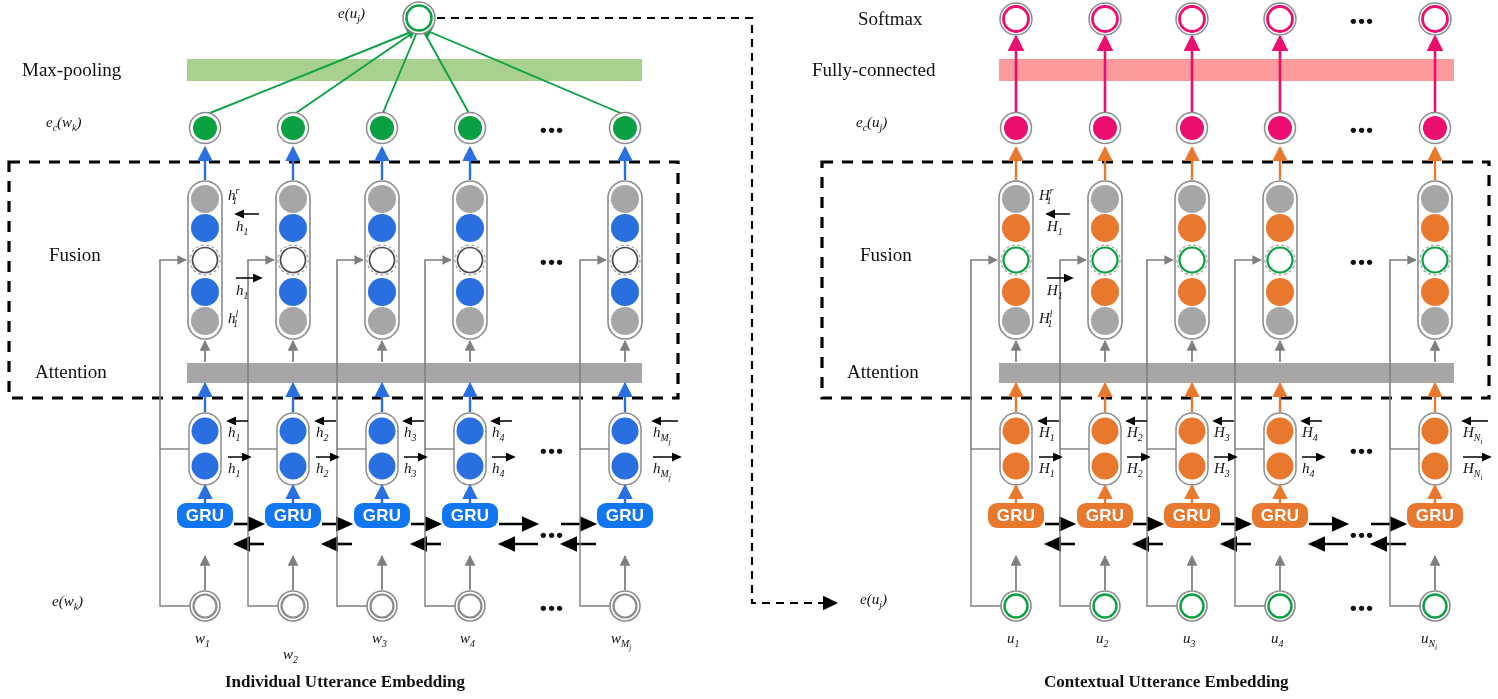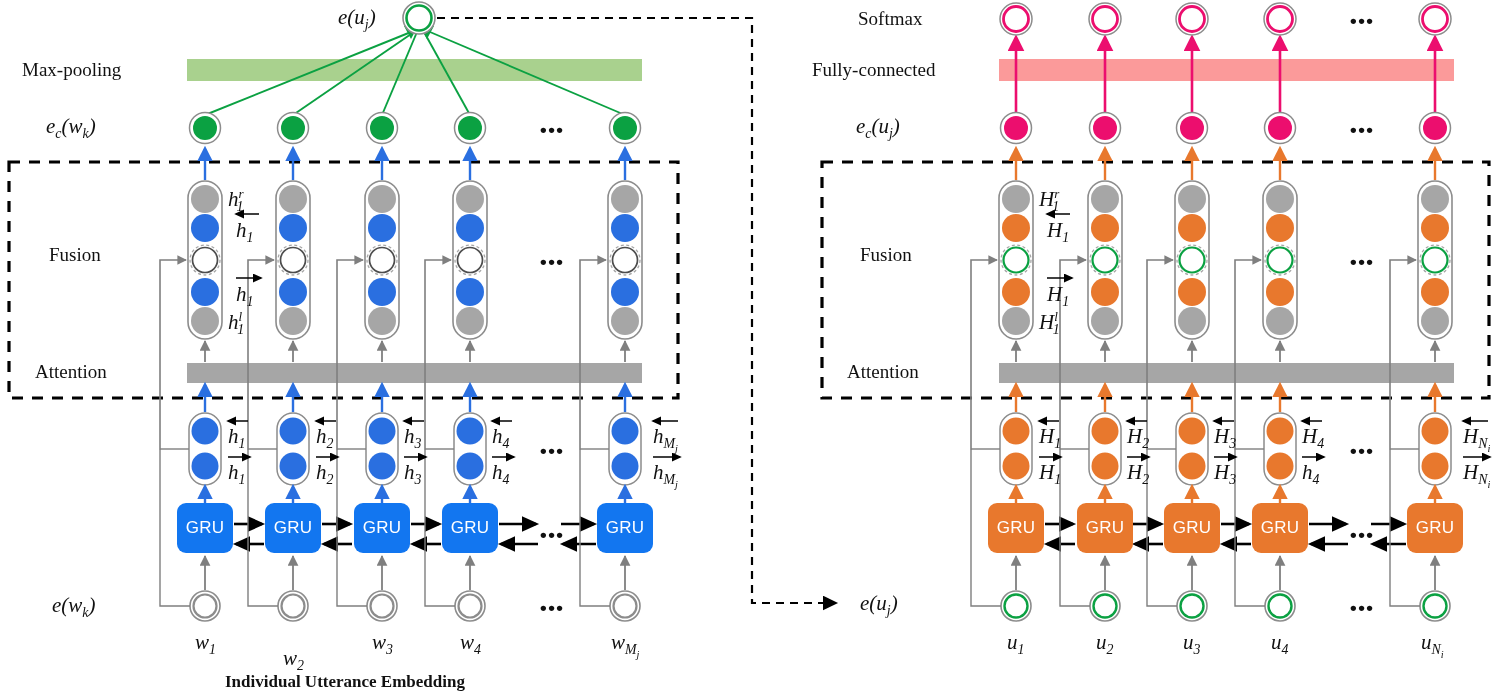--- a/index.html
+++ b/index.html
@@ -1,25 +1,25 @@
 <!DOCTYPE html>
 <html><head>
 <meta charset="utf-8">
 <style>
   html,body{margin:0;padding:0;background:#ffffff;}
   body{width:1498px;height:699px;font-family:"Liberation Serif",serif;overflow:hidden;}
   #stage{position:relative;width:1498px;height:699px;}
   svg{position:absolute;left:0;top:0;}
   .lbl{position:absolute;font-family:"Liberation Serif",serif;color:#111;white-space:nowrap;}
   .side-label{font-size:19px;}
-  .math{font-style:italic;font-size:21px;}
+  .math{font-style:italic;font-size:15px;}
   .caption{font-weight:bold;font-size:17px;font-family:"Liberation Serif",serif;}
   .dots{position:absolute;font-weight:bold;font-size:19px;letter-spacing:1.5px;color:#111;font-family:"Liberation Sans",sans-serif;}
-  .gru{position:absolute;width:56px;height:50px;border-radius:9px;color:#fff;
-       font-family:"Liberation Sans",sans-serif;font-weight:normal;font-size:17px;
+  .gru{position:absolute;width:56px;height:25px;border-radius:9px;color:#fff;
+       font-family:"Liberation Sans",sans-serif;font-weight:bold;font-size:17px;
        display:flex;align-items:center;justify-content:center;letter-spacing:.3px;}
   .gru-l{background:#1276f0;}
   .gru-r{background:#e8782d;}
   sub{font-size:.66em;font-style:italic;}
   sup{font-size:.62em;font-style:italic;}
 </style>
 </head>
 <body>
 
 <div id="stage">
@@ -582,20 +582,21 @@
   <div class="lbl side-label" style="left:847px;top:361px;">Attention</div>
 
   <div class="lbl math" style="left:856px;top:114px;">
     <span>e</span><sub>c</sub><span>(u</span><sub>j</sub><span>)</span>
   </div>
 
   <div class="lbl math" style="left:860px;top:591px;">
     <span>e(u</span><sub>j</sub><span>)</span>
   </div>
 
+  <div class="lbl caption" style="left:1044px;top:672px;">Contextual Utterance Embedding</div>
 
   <div class="lbl math" style="left:228px;top:186px;">
     <span>h</span><sup>r</sup><sub style="margin-left:-7px">1</sub>
   </div>
   <div class="lbl math" style="left:236px;top:218px;">
     <span>h</span><sub>1</sub>
   </div>
   <div class="lbl math" style="left:236px;top:282px;">
     <span>h</span><sub>1</sub>
   </div>

